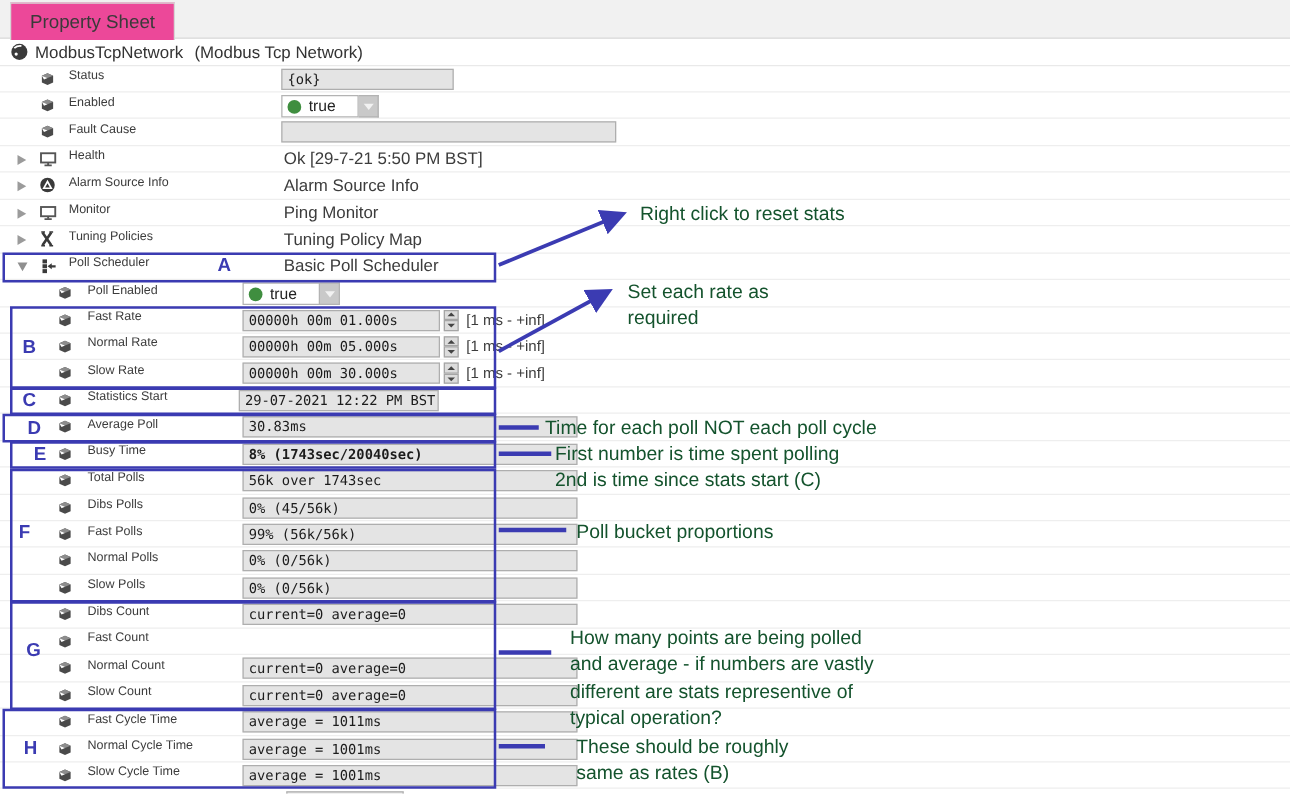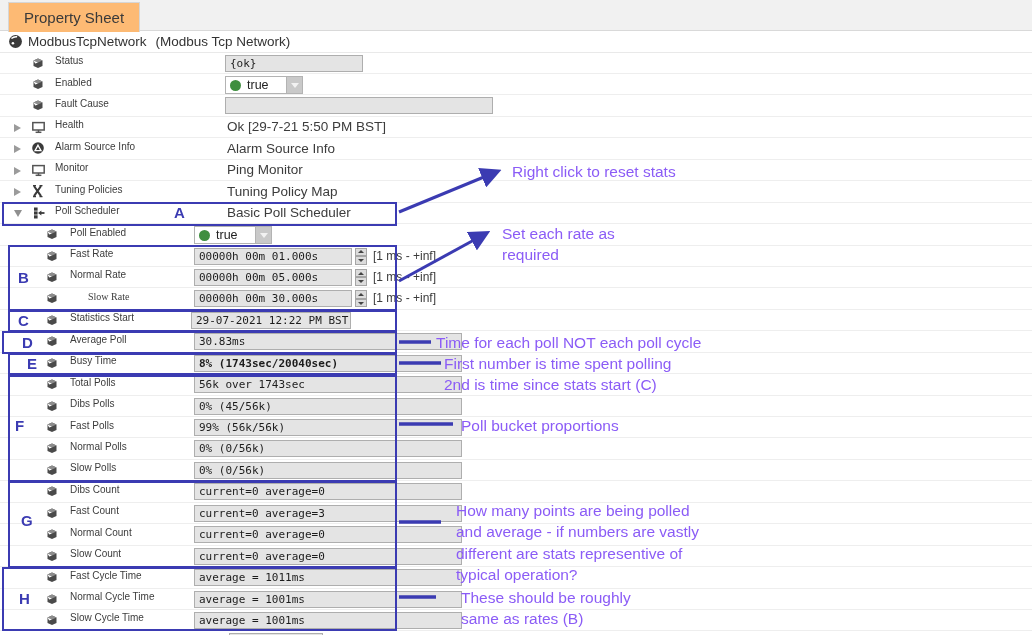--- a/index.html
+++ b/index.html
@@ -1,21 +1,21 @@
 <!DOCTYPE html>
 <html><head>
 <meta charset="utf-8">
 <style>
   html,body{margin:0;padding:0;background:#fff;}
   .screen{position:relative;width:1032px;height:635px;overflow:hidden;background:#fff;
           font-family:"Liberation Sans",sans-serif;color:#3c3c3c;}
   
   .tabbar{position:absolute;left:0;top:0;width:1032px;height:31px;background:#f1f1f1;
           border-bottom:1px solid #d9d9d9;box-sizing:border-box;}
-  .tab{position:absolute;left:8px;top:2px;height:30px;background:#fdba74;
+  .tab{position:absolute;left:8px;top:2px;height:30px;background:#ec4899;
        border:1px solid #d6d6d6;border-bottom:none;box-sizing:border-box;
        padding:13px 15px;display:flex;align-items:center;font-size:15px;color:#3a3a3a;}
   
   .hdr{position:absolute;left:0;top:31px;width:1032px;height:22px;display:flex;align-items:center;
        border-bottom:1px solid #e9e9e9;box-sizing:border-box;}
   .hdr .nm{margin-left:28px;font-size:13.5px;color:#333;}
   .hdr .tp{margin-left:9px;font-size:13.5px;color:#333;}
   .hdr .gicon{position:absolute;left:8px;top:3px;}
   
   .rows{position:absolute;left:0;top:52.6px;width:1032px;}
@@ -40,21 +40,21 @@
                      border-left:4px solid transparent;border-right:4px solid transparent;}
   .spin{position:absolute;top:2px;width:12px;height:17px;display:flex;flex-direction:column;}
   .spin div{flex:1;background:#dcdcdc;border:1px solid #a5a5a5;box-sizing:border-box;
             display:flex;align-items:center;justify-content:center;}
   .spin .up:after{content:"";border-bottom:3.5px solid #444;border-left:3px solid transparent;border-right:3px solid transparent;}
   .spin .dn:after{content:"";border-top:3.5px solid #444;border-left:3px solid transparent;border-right:3px solid transparent;}
   .suffix{position:absolute;top:3px;font-size:12px;color:#3c3c3c;white-space:nowrap;}
   
   .ann-box{position:absolute;border:2.5px solid #3b3bb2;box-sizing:border-box;pointer-events:none;}
   .ann-letter{position:absolute;font-size:15px;font-weight:bold;color:#3b3bb2;pointer-events:none;}
-  .ann-text{position:absolute;font-size:15.5px;color:#8b5cf6;white-space:pre-line;line-height:21.4px;pointer-events:none;}
+  .ann-text{position:absolute;font-size:15.5px;color:#14532d;white-space:pre-line;line-height:21.4px;pointer-events:none;}
   .ann-lines{position:absolute;left:0;top:0;pointer-events:none;}
 </style>
 </head>
 <body>
 
 <div class="screen">
 
   <div class="tabbar">
     <div class="tab">
       <span>Property Sheet</span>
@@ -203,21 +203,21 @@
           <div class="dn"></div>
         </div>
         <span class="suffix" style="left: 373px;">[1 ms - +inf]</span>
       </div>
       <div class="row">
         <span class="ricon" style="left: 45px;"><svg width="14" height="14" viewBox="0 0 14 14">
             <path d="M2.5 4.5 L7 2.5 L11.5 4.5 L11.5 10 L7 12 L2.5 10 Z" fill="#4a4a4a"></path>
             <path d="M2.5 4.5 L7 2.5 L11.5 4.5 L7 6.4 Z" fill="#8d8d8d"></path>
             <path d="M2.5 4.5 L7 6.4 L4.2 7.6 Z" fill="#ffffff"></path>
           </svg></span>
-        <span class="lbl" style="left: 88px; font-family: Liberation Serif, serif;">Slow Rate</span>
+        <span class="lbl" style="left: 70px;">Slow Rate</span>
         <div class="field" style="left: 194px; width: 158px;">00000h 00m 30.000s</div>
         <div class="spin" style="left: 355px;">
           <div class="up"></div>
           <div class="dn"></div>
         </div>
         <span class="suffix" style="left: 373px;">[1 ms - +inf]</span>
       </div>
       <div class="row">
         <span class="ricon" style="left: 45px;"><svg width="14" height="14" viewBox="0 0 14 14">
             <path d="M2.5 4.5 L7 2.5 L11.5 4.5 L11.5 10 L7 12 L2.5 10 Z" fill="#4a4a4a"></path>
@@ -299,21 +299,20 @@
         <span class="lbl" style="left: 70px;">Dibs Count</span>
         <div class="field" style="left: 194px; width: 268px;">current=0 average=0</div>
       </div>
       <div class="row">
         <span class="ricon" style="left: 45px;"><svg width="14" height="14" viewBox="0 0 14 14">
             <path d="M2.5 4.5 L7 2.5 L11.5 4.5 L11.5 10 L7 12 L2.5 10 Z" fill="#4a4a4a"></path>
             <path d="M2.5 4.5 L7 2.5 L11.5 4.5 L7 6.4 Z" fill="#8d8d8d"></path>
             <path d="M2.5 4.5 L7 6.4 L4.2 7.6 Z" fill="#ffffff"></path>
           </svg></span>
         <span class="lbl" style="left: 70px;">Fast Count</span>
-        <div class="field" style="left: 194px; width: 268px;">current=0 average=3</div>
       </div>
       <div class="row">
         <span class="ricon" style="left: 45px;"><svg width="14" height="14" viewBox="0 0 14 14">
             <path d="M2.5 4.5 L7 2.5 L11.5 4.5 L11.5 10 L7 12 L2.5 10 Z" fill="#4a4a4a"></path>
             <path d="M2.5 4.5 L7 2.5 L11.5 4.5 L7 6.4 Z" fill="#8d8d8d"></path>
             <path d="M2.5 4.5 L7 6.4 L4.2 7.6 Z" fill="#ffffff"></path>
           </svg></span>
         <span class="lbl" style="left: 70px;">Normal Count</span>
         <div class="field" style="left: 194px; width: 268px;">current=0 average=0</div>
       </div>

